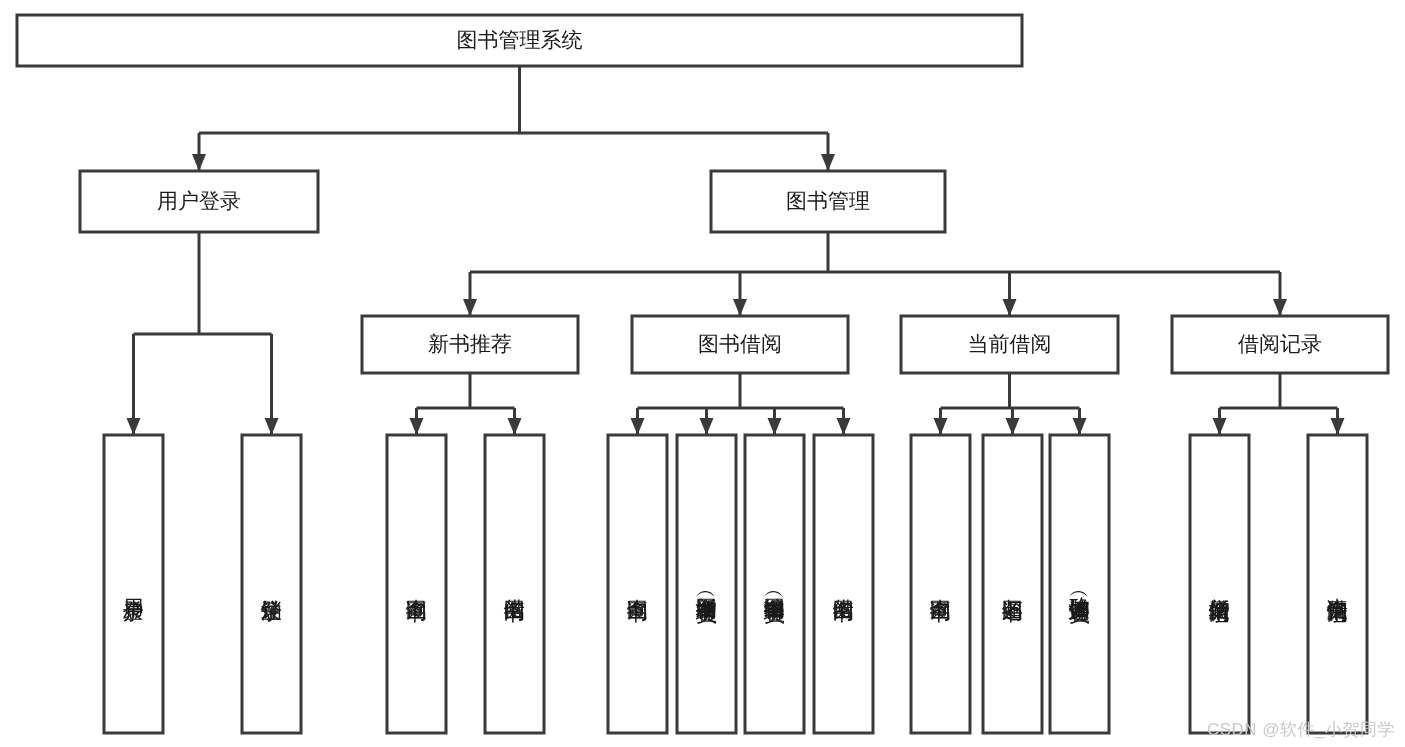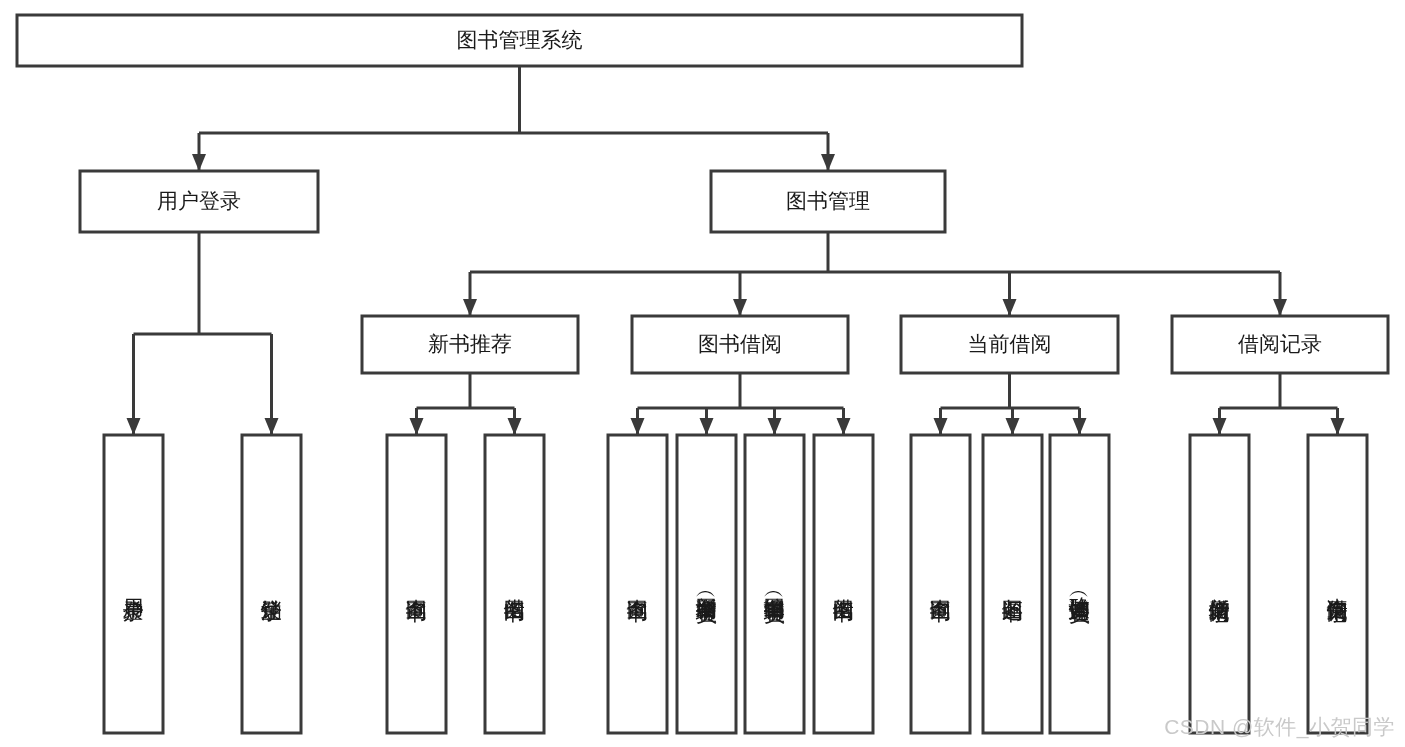--- a/index.html
+++ b/index.html
@@ -11,21 +11,21 @@
   .link-line{stroke:#3a3a3a;stroke-width:3;fill:none;stroke-linecap:butt;}
   .arrow-head{fill:#3a3a3a;stroke:none;}
   .node-label{fill:#1a1a1a;font-size:21px;font-family:"Liberation Sans","DejaVu Sans",sans-serif;
               text-anchor:middle;dominant-baseline:middle;}
   .leaf-label-wrap{position:absolute;display:flex;align-items:center;justify-content:center;
                    pointer-events:none;}
   .leaf-label{writing-mode:vertical-rl;text-orientation:upright;
               font-size:21px;line-height:1.32;color:#1a1a1a;letter-spacing:1px;
               font-family:"Liberation Sans","DejaVu Sans",sans-serif;
               white-space:nowrap;text-align:center;}
-  .watermark{position:absolute;right:10px;bottom:6px;color:#c9c9c9;font-size:21px;
+  .watermark{position:absolute;right:10px;bottom:6px;color:#c9c9c9;font-size:17px;
              letter-spacing:.5px;white-space:nowrap;
              font-family:"Liberation Sans","DejaVu Sans",sans-serif;}
 </style>
 </head>
 <body>
 
 <div id="diagram-root">
 
   <svg class="diagram-canvas" viewBox="0 0 1405 747">
     <g id="connector-layer">

